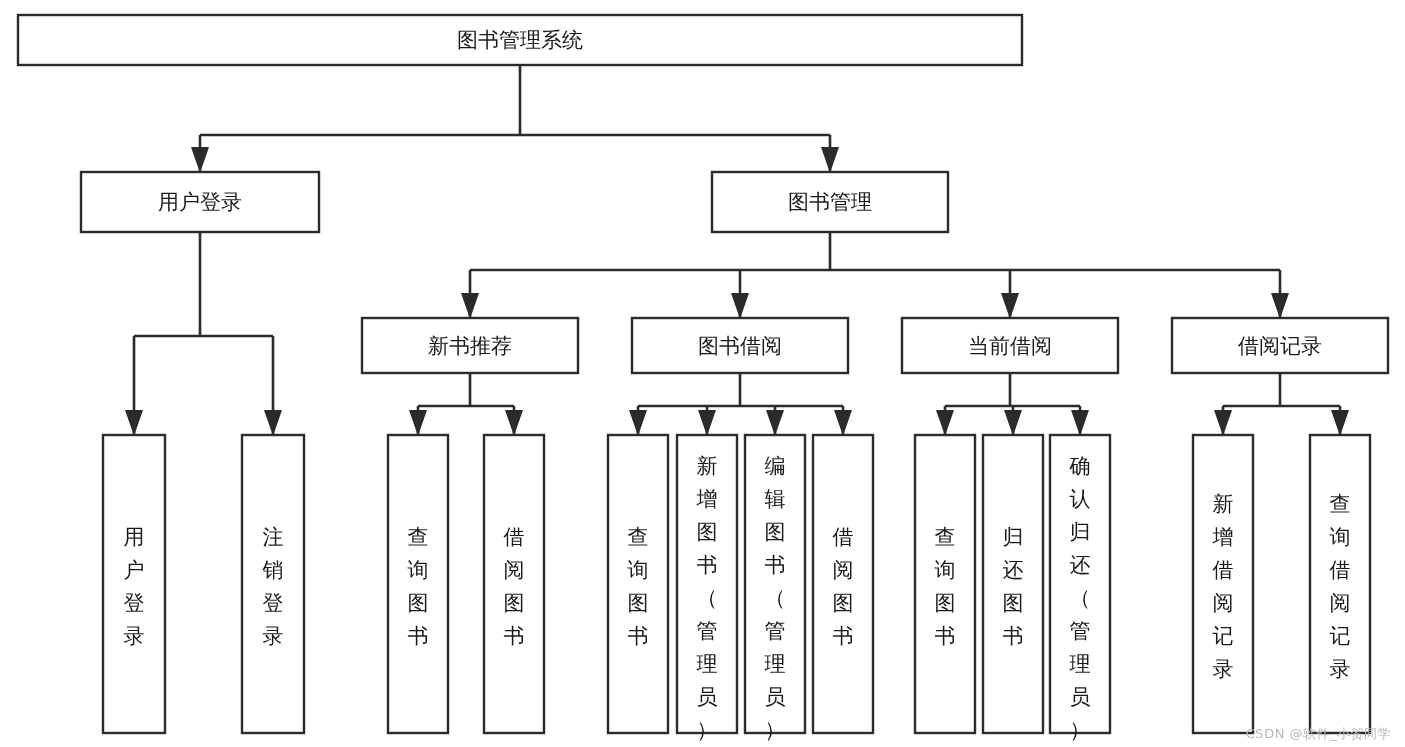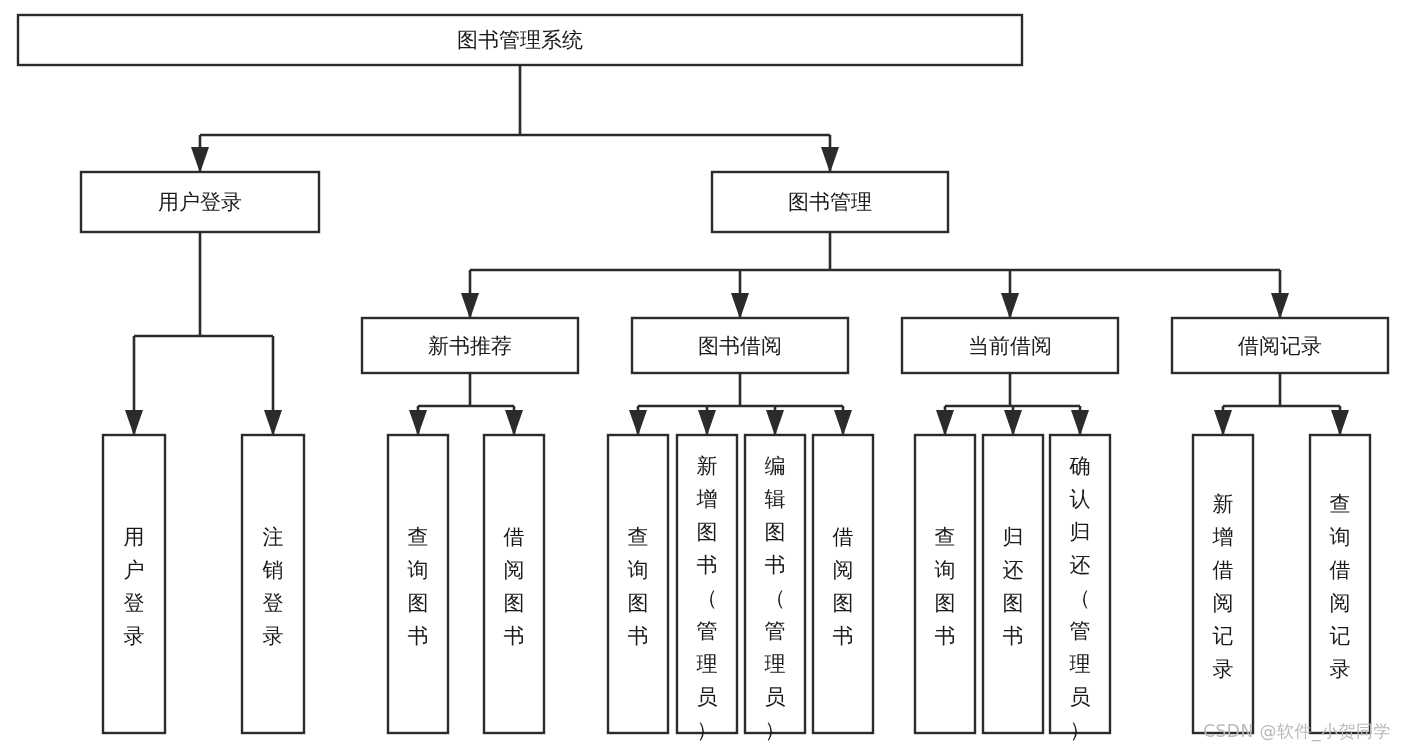--- a/index.html
+++ b/index.html
@@ -54,21 +54,21 @@
     fill: #1a1a1a;
     font-family: "DejaVu Sans", "Liberation Sans", sans-serif;
     font-size: 21px;
     text-anchor: middle;
   }
   .watermark {
     position: absolute;
     right: 14px;
     bottom: 4px;
     font-family: "DejaVu Sans", "Liberation Sans", sans-serif;
-    font-size: 17px;
+    font-size: 13px;
     color: #b9b9b9;
     white-space: nowrap;
     letter-spacing: 0.5px;
   }
 </style>
 </head>
 <body>
 
 <div id="diagram-root">
   <svg id="tree-svg" viewBox="0 0 1405 747">

